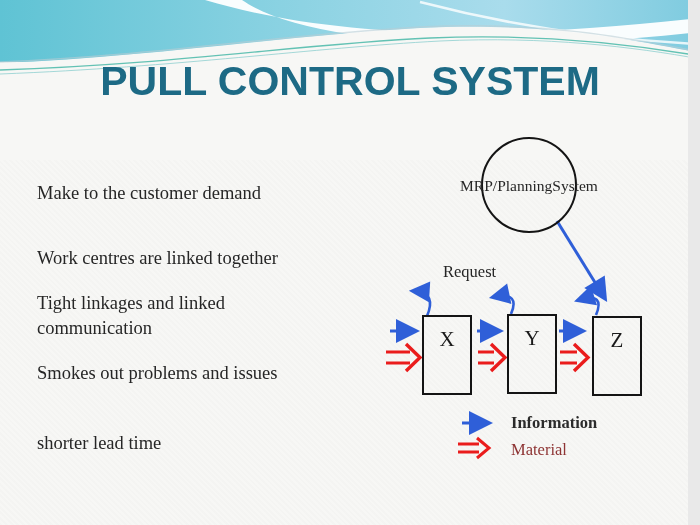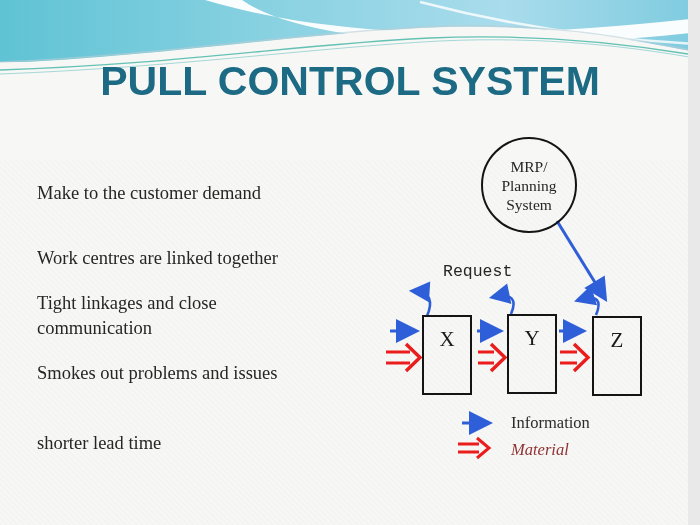--- a/index.html
+++ b/index.html
@@ -13,36 +13,36 @@
   .title{
     position:absolute;top:58px;left:0;width:700px;margin:0;text-align:center;
     font-family:"Liberation Sans","DejaVu Sans",sans-serif;
     font-size:41px;font-weight:700;letter-spacing:0px;color:#1d6a85;line-height:1.15;
   }
   .heading{position:absolute;left:36px;top:151px;font-size:27px;color:#1a1a1a;white-space:nowrap;}
   .bl{position:absolute;left:37px;font-size:18.5px;color:#262626;white-space:nowrap;}
   .arrows{position:absolute;top:0;left:0;pointer-events:none;}
   .circle{
     position:absolute;left:481px;top:137px;width:92px;height:92px;border:2.6px solid #141414;
-    border-radius:50%;display:flex;flex-direction:column;align-items:center;justify-content:center;
+    border-radius:50%;display:flex;align-items:center;justify-content:center;
     font-size:15.5px;line-height:19px;text-align:center;
   }
   .box{
     position:absolute;width:46px;height:66px;border:2.6px solid #141414;
     display:flex;justify-content:center;align-items:flex-start;padding-top:10px;
     font-size:21px;color:#1a1a1a;
   }
   .box-x{left:422px;top:315px;}
   .box-y{left:507px;top:314px;}
   .box-z{left:592px;top:316px;}
   .lbl{position:absolute;font-size:16.5px;white-space:nowrap;}
-  .request{left:443px;top:262px;font-family:Liberation Mono, monospace;}
+  .request{left:443px;top:262px;}
   .fas{left:590px;top:200px;width:96px;text-align:right;line-height:21px;white-space:normal;}
-  .leg-info{left:511px;top:413px;color:#2b2b2b;}
-  .leg-mat{left:511px;top:440px;color:#8e3434;font-style:italic;}
+  .leg-info{left:511px;top:413px;color:#2b2b2b;font-weight:bold;}
+  .leg-mat{left:511px;top:440px;color:#8e3434;}
 </style>
 </head>
 <body>
 
 <div class="slide">
 
   <svg class="hdr" width="700" height="160" viewBox="0 0 700 160" aria-hidden="true">
     <defs>
       <linearGradient id="g1" x1="0" y1="0" x2="1" y2="0">
         <stop offset="0" stop-color="#5fc3d4"></stop>
@@ -57,21 +57,21 @@
     <path d="M0,63 C150,57 280,36 420,28 C540,22 625,38 700,53 L700,160 L0,160 Z" fill="#f7f7f5"></path>
     <path d="M0,62 C150,56 280,35 420,27 C540,21 625,37 700,52" stroke="#b9cdd4" stroke-width="1.5" fill="none" opacity="0.6"></path>
     <path d="M0,70 C180,64 300,44 430,38 C540,33 630,44 700,56" stroke="#49b8a8" stroke-width="1.3" fill="none" opacity="0.85"></path>
     <path d="M0,74 C180,67 310,48 440,41 C545,36 635,47 700,59" stroke="#8fd0cf" stroke-width="1" fill="none" opacity="0.8"></path>
   </svg>
 
   <h1 class="title">PULL CONTROL SYSTEM</h1>
 
   <div class="bl" style="top:183px">Make to the customer demand</div>
   <div class="bl" style="top:248px">Work centres are linked together</div>
-  <div class="bl" style="top:293px">Tight linkages and close</div>
+  <div class="bl" style="top:293px">Tight linkages and linked</div>
   <div class="bl" style="top:318px">communication</div>
   <div class="bl" style="top:363px">Smokes out problems and issues</div>
   <div class="bl" style="top:433px">shorter lead time</div>
 
   <svg class="arrows" width="700" height="525" viewBox="0 0 700 525" aria-hidden="true">
     <defs>
       <marker id="ab" markerWidth="9" markerHeight="9" refX="6.5" refY="4.5" orient="auto" viewBox="0 0 9 9">
         <path d="M0.5,0.5 L8.5,4.5 L0.5,8.5 Z" fill="#2f5fd8"></path>
       </marker>
     </defs>

